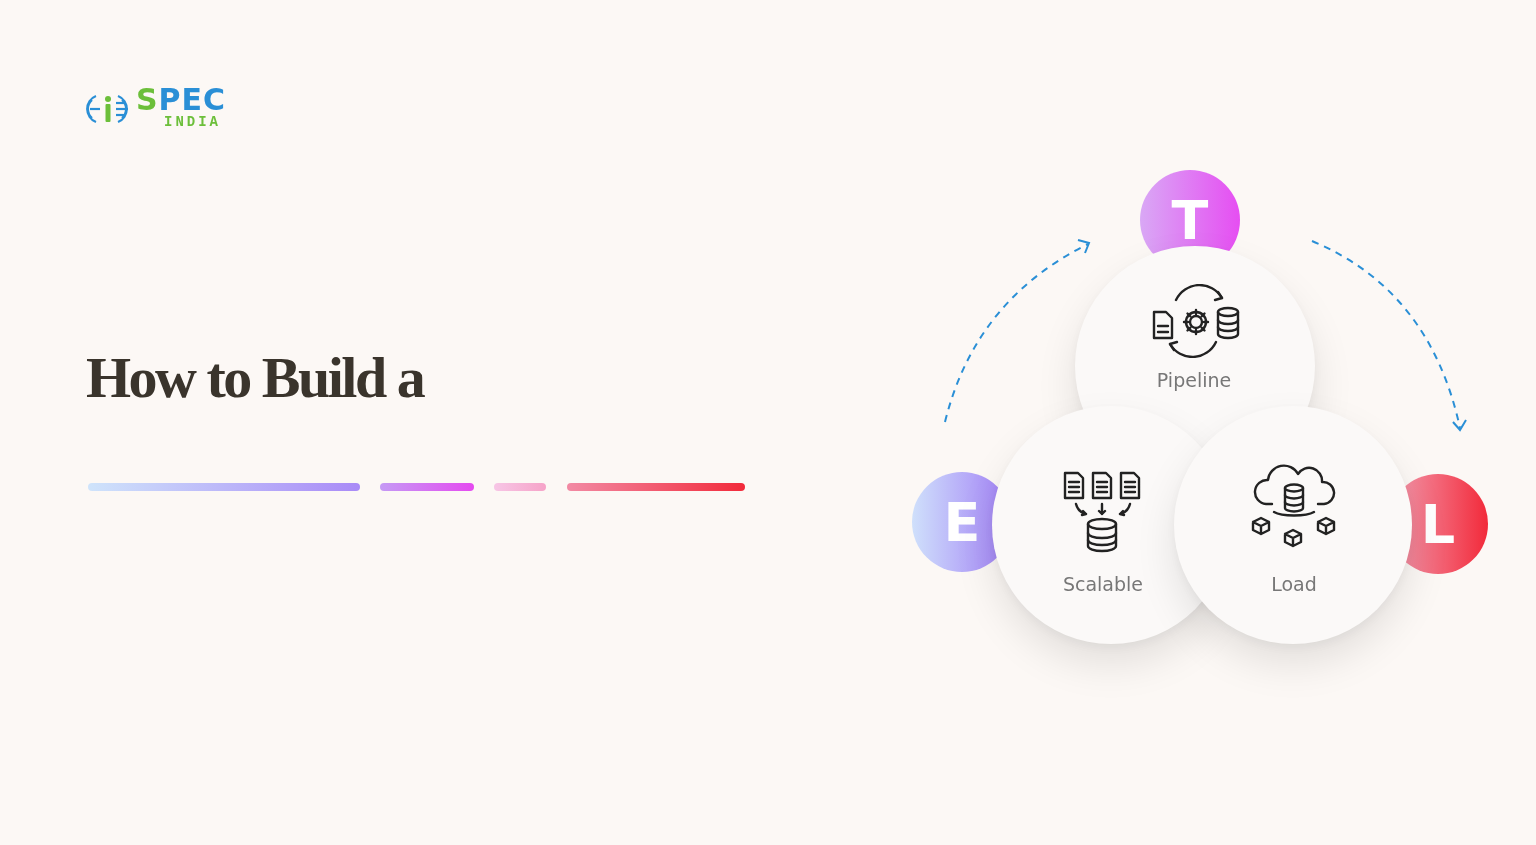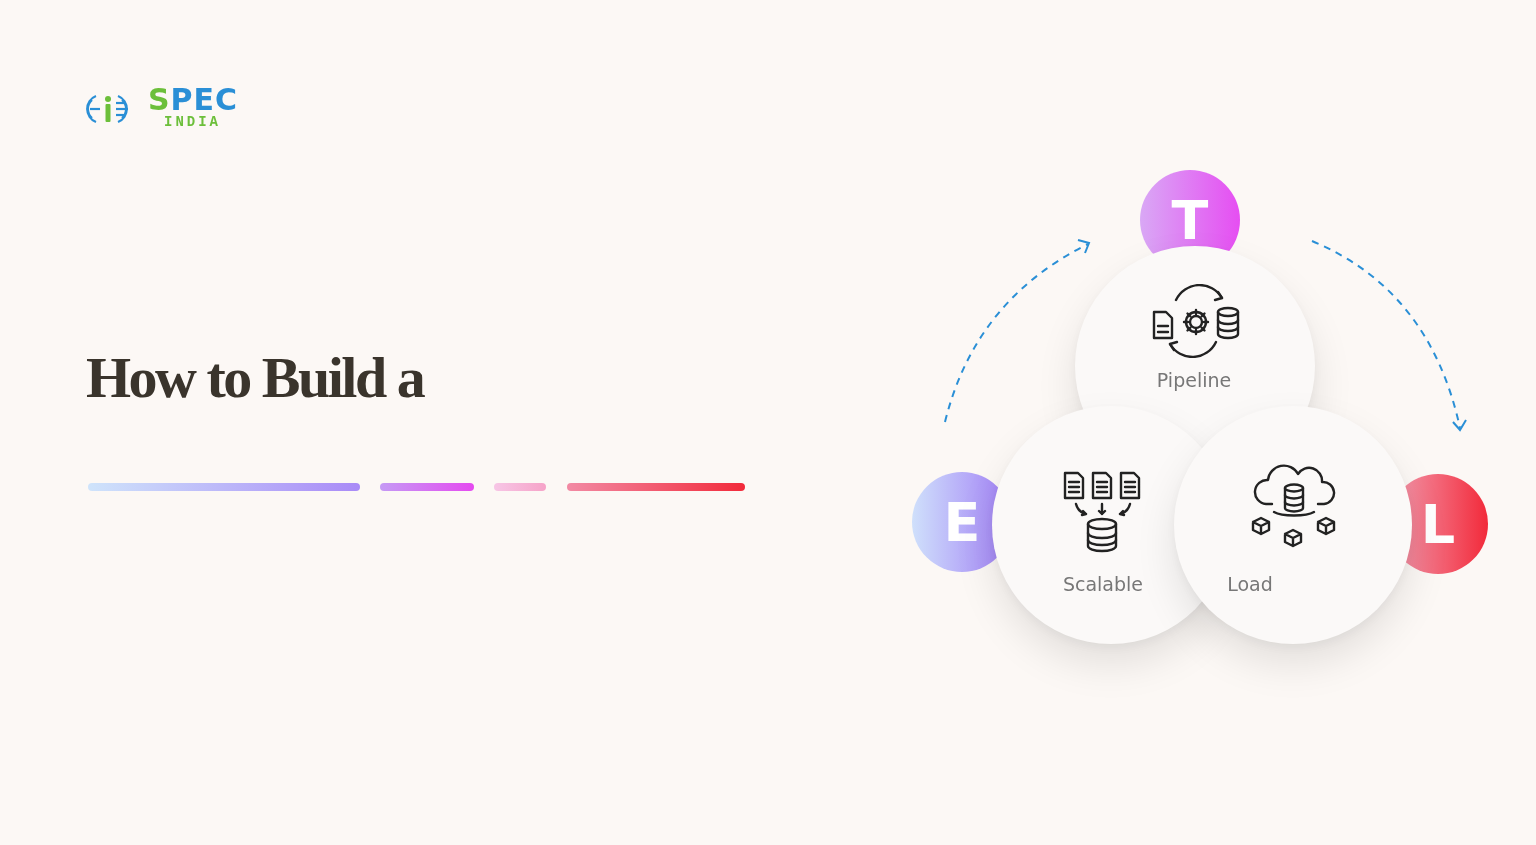--- a/index.html
+++ b/index.html
@@ -1,19 +1,19 @@
 <!DOCTYPE html>
 <html><head>
 <meta charset="utf-8">
 <style>
   html,body{margin:0;padding:0;}
   body{width:1536px;height:845px;background:#fcf8f5;position:relative;overflow:hidden;font-family:"DejaVu Sans","Liberation Sans",sans-serif;}
   .logo{position:absolute;left:86px;top:86px;width:160px;height:46px;}
   .logo-globe{position:absolute;left:0;top:4px;width:46px;height:38px;}
-  .logo-spec{position:absolute;left:50px;top:-2px;font-family:"DejaVu Sans",sans-serif;font-weight:bold;font-size:30px;letter-spacing:1px;line-height:32px;margin-left:12px;}
+  .logo-spec{position:absolute;left:50px;top:-2px;font-family:"DejaVu Sans",sans-serif;font-weight:bold;font-size:30px;letter-spacing:1px;line-height:32px;}
   .logo-spec .s{color:#6cbf3a;}
   .logo-spec .r{color:#2a8fd6;}
   .logo-india{position:absolute;left:78px;top:28px;font-family:Liberation Mono, monospace;font-weight:bold;font-size:14px;letter-spacing:3px;color:#6cbf3a;}
 
   .title{position:absolute;left:84px;top:335px;font-family:"DejaVu Sans",sans-serif;font-weight:bold;color:#3a342c;font-size:58px;line-height:82px;letter-spacing:-2.5px;}
   .title .line{display:block;white-space:nowrap;}
   .underline{position:absolute;height:8px;border-radius:4px;top:483px;}
 
   .diagram{position:absolute;left:0;top:0;width:1536px;height:845px;}
   .circle{position:absolute;border-radius:50%;background:#fbf9f8;box-shadow:0 20px 40px rgba(0,0,0,0.10), 0 4px 10px rgba(0,0,0,0.04);}
@@ -105,14 +105,14 @@
   <svg class="icon" style="left:1250px;top:462px;" width="90" height="88" viewBox="0 0 90 88" fill="none" stroke="#222" stroke-width="2.4" stroke-linecap="round" stroke-linejoin="round">
     <path d="M22 42 h-6 a12 12 0 0 1 2 -24 a16 16 0 0 1 30 -6 a13 13 0 0 1 24 8 a11 11 0 0 1 2 22 h-6"></path>
     <ellipse cx="44" cy="26" rx="9" ry="3.5"></ellipse>
     <path d="M35 26 v20 a9 3.5 0 0 0 18 0 v-20"></path>
     <path d="M35 33 a9 3.5 0 0 0 18 0 M35 40 a9 3.5 0 0 0 18 0"></path>
     <path d="M24 50 a22 6 0 0 0 40 0"></path>
     <path d="M3 60 l8 -4 l8 4 v8 l-8 4 l-8 -4 z M3 60 l8 4 l8 -4 M11 64 v8"></path>
     <path d="M35 72 l8 -4 l8 4 v8 l-8 4 l-8 -4 z M35 72 l8 4 l8 -4 M43 76 v8"></path>
     <path d="M68 60 l8 -4 l8 4 v8 l-8 4 l-8 -4 z M68 60 l8 4 l8 -4 M76 64 v8"></path>
   </svg>
-  <div class="label" style="left:1150px;top:573px;">Load</div>
+  <div class="label" style="left:1194px;top:573px;">Load</div>
 </div>
 
 </body></html>

